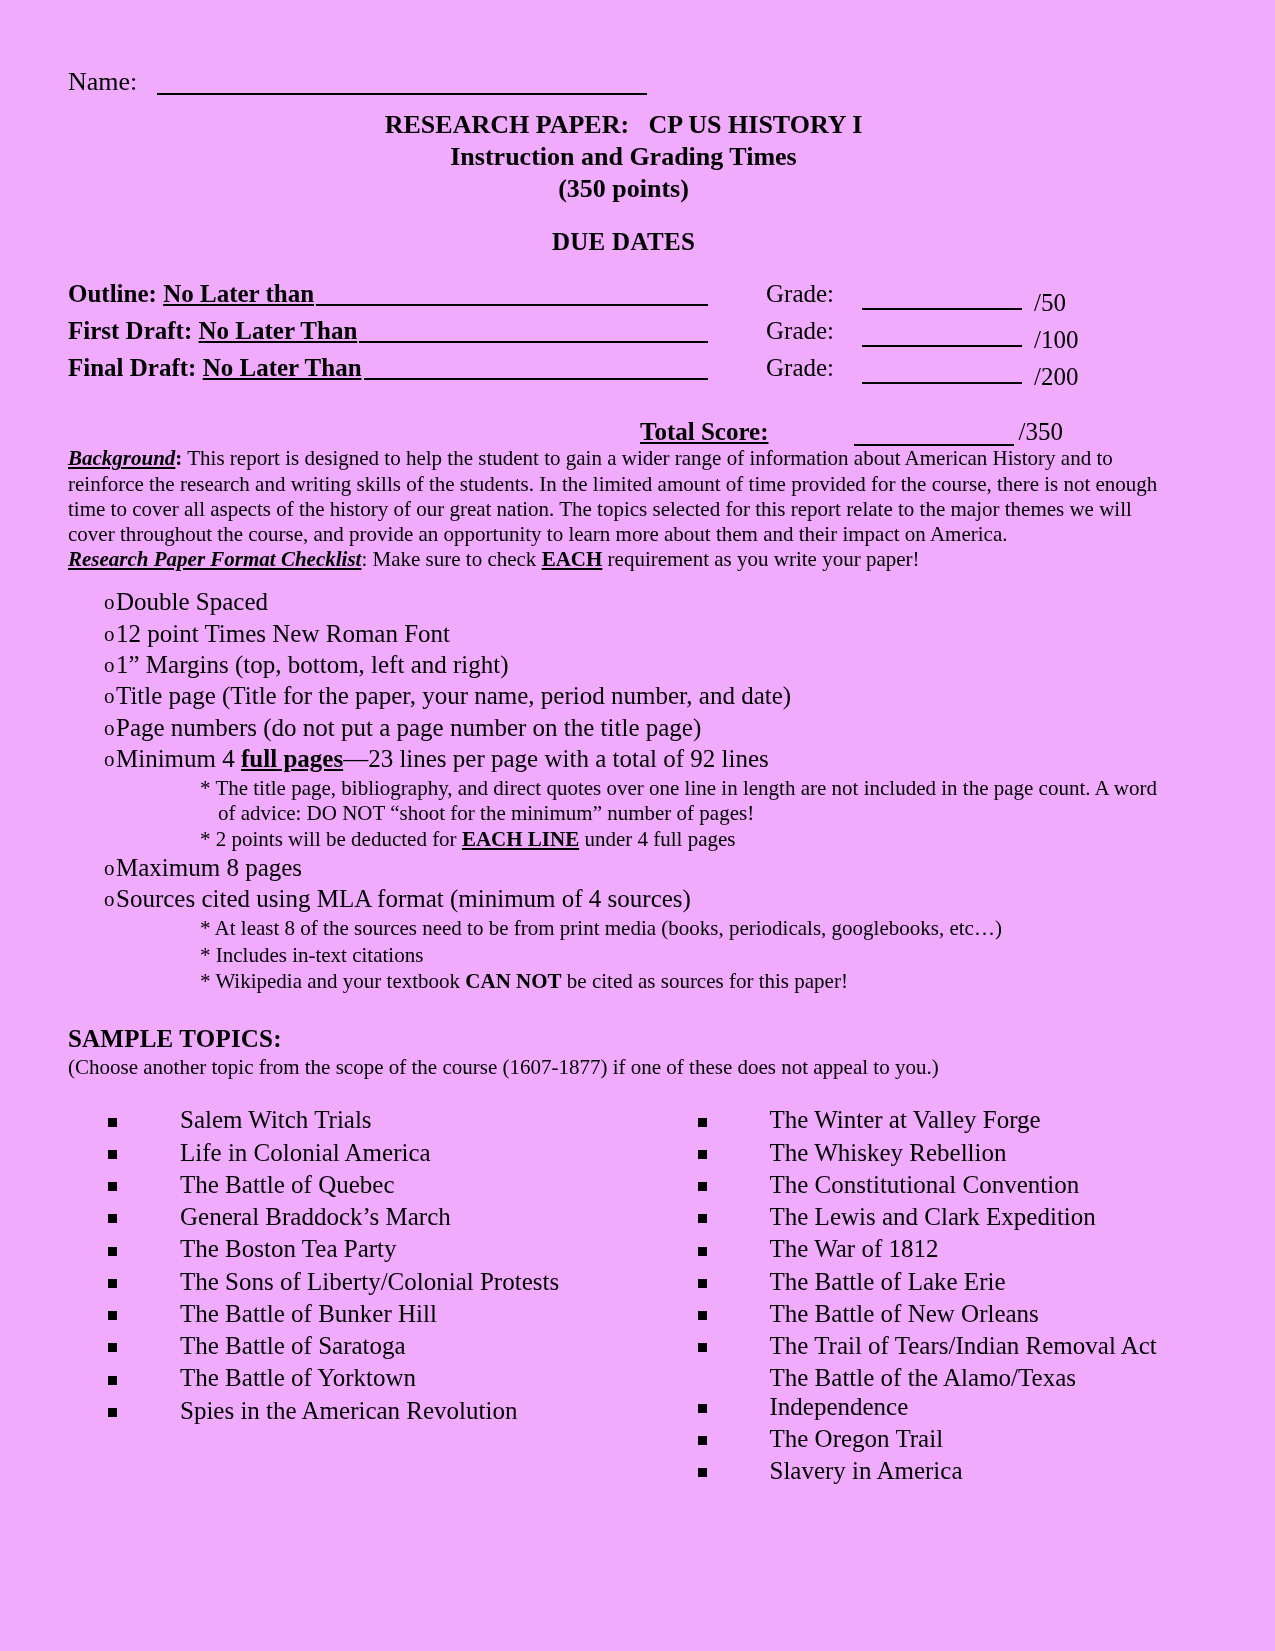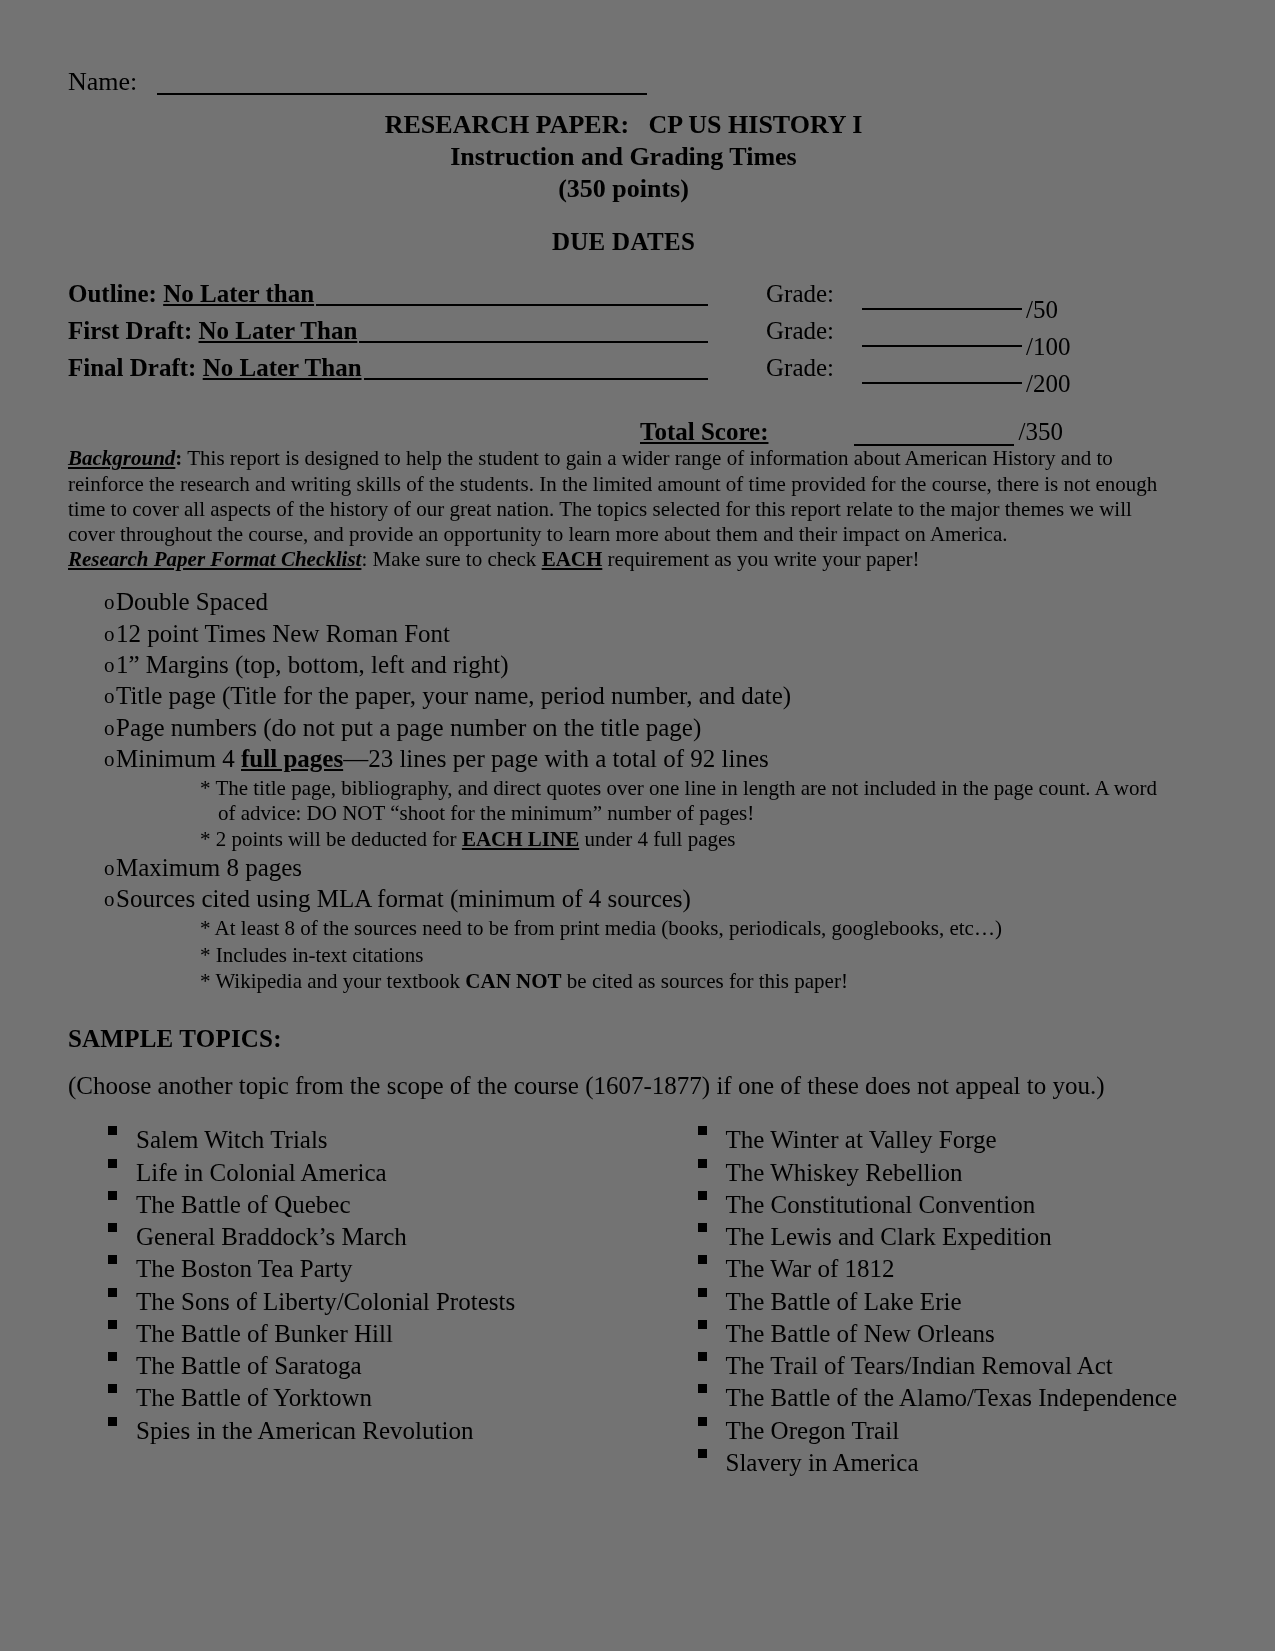--- a/index.html
+++ b/index.html
@@ -9,21 +9,21 @@
     background: #ffffff;
   }
   body {
     font-family: "Liberation Serif", "DejaVu Serif", serif;
     color: #000000;
   }
   .page {
     position: relative;
     width: 1275px;
     height: 1651px;
-    background: #737373;
+    background: #f0abfc;
     box-sizing: border-box;
     padding: 62px 96px 0 68px;
     overflow: hidden;
   }
 
   
   .name-row {
     display: flex;
     align-items: flex-end;
     font-size: 26px;
@@ -100,23 +100,23 @@
   .grade-label { white-space: pre; }
   .grade-blank {
     flex: 0 0 160px;
     border-bottom: 2px solid #000;
     height: 20px;
     margin-left: 28px;
     position: relative;
   }
   .grade-points {
     white-space: pre;
-    margin-left: 4px;
+    margin-left: 12px;
     position: relative;
-    top: 16px;
+    top: 9px;
   }
 
   .total-row {
     display: flex;
     align-items: flex-end;
     font-size: 25px;
     margin-top: 34px;
     padding-left: 572px;
   }
   .total-label {
@@ -180,38 +180,39 @@
   .sub-note .star { white-space: pre; }
 
   
   .sample-head {
     font-size: 25px;
     font-weight: bold;
     margin-top: 32px;
     letter-spacing: 0.2px;
   }
   .sample-sub {
-    font-size: 25px;
-    margin-top: 19px;
+    font-size: 21px;
+    margin-top: 2px;
   }
   .topics {
     display: flex;
     margin-top: 26px;
   }
   .topic-col {
     flex: 0 0 50%;
     box-sizing: border-box;
   }
   .topic-col.right { padding-left: 34px; }
   .topic-item {
     display: flex;
-    align-items: flex-start;
+    align-items: flex-end;
     font-size: 25px;
     line-height: 1.13;
     margin-bottom: 4px;
+    gap: 44px;
   }
   .topic-marker {
     flex: 0 0 68px;
     padding-left: 40px;
     box-sizing: border-box;
     font-size: 15px;
     position: relative;
     top: -4px;
   }
   .topic-marker .sq {

